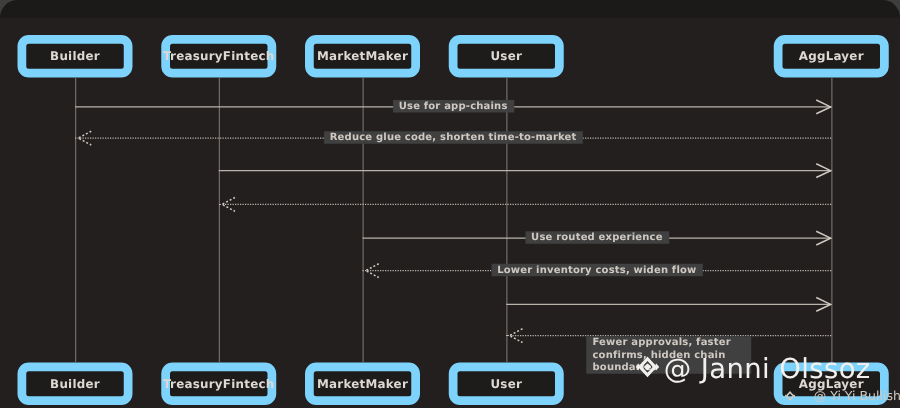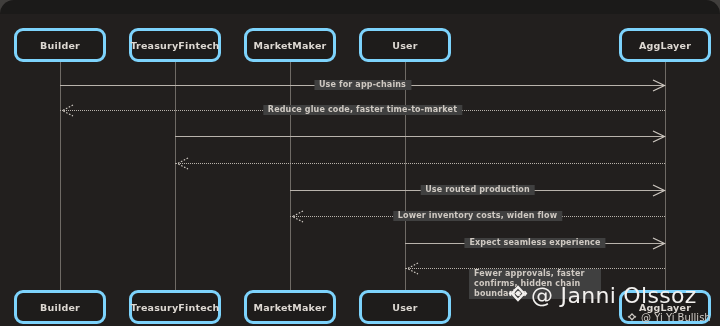--- a/index.html
+++ b/index.html
@@ -26,21 +26,21 @@
     background:#1b1a19;border-radius:14px 14px 0 0;z-index:1;
   }
   #card-inner{
     position:absolute;left:0;top:14px;width:720px;height:312px;
     background:#221f1e;z-index:2;
   }
   #diagram{position:absolute;left:0;top:0;width:720px;height:326px;z-index:3;}
 
   .pbox{
     position:absolute;box-sizing:border-box;
-    border:3px solid #7dd3fc;border-radius:9px;
+    border:7px solid #7dd3fc;border-radius:9px;
     background:#1e1c1b;
     display:flex;align-items:center;justify-content:center;
     color:#ddd8d2;font-weight:bold;letter-spacing:.2px;
     font-size:9.5px;white-space:nowrap;
   }
   .lifeline{
     position:absolute;width:1px;background:#6f6a65;z-index:3;
   }
   .msg{position:absolute;height:1px;z-index:4;}
   .msg.solid{background:#b9b3ac;}
@@ -60,21 +60,21 @@
   .ahead{position:absolute;z-index:7;}
   .ahead svg{display:block;}
 
   #watermark{
     position:absolute;left:505px;top:283px;z-index:9;
     display:flex;align-items:flex-start;gap:0;
     color:#f2f0ee;font-size:22px;letter-spacing:.3px;
   }
   #wm-sub{
     position:absolute;left:626px;top:312px;z-index:9;
-    color:#cfcac4;font-size:10px;display:flex;align-items:center;gap:3px;
+    color:#cfcac4;font-size:10px;display:flex;align-items:center;gap:13px;
     white-space:nowrap;
   }
   .diamond-icon{display:block;}
 </style>
 </head>
 <body>
 
 <div id="edge-left"></div>
 <div id="edge-right"></div>
 <div id="top-strip"></div>
@@ -123,54 +123,53 @@
         <path d="M1 1 L12.5 6.5 L1 12" fill="none" stroke="#cfc9c2" stroke-width="1.2"></path>
       </svg>
     </div>
     <div class="mlabel" style="left: 362.5px; top: 85px;">Use for app-chains</div>
     <div class="msg dotted" style="left: 60px; top: 110px; width: 605px;"></div>
     <div class="ahead" style="left: 61px; top: 104px;">
       <svg width="14" height="13" viewBox="0 0 14 13">
         <path d="M12 1 L1.5 6.5 L12 12" fill="none" stroke="#cfc9c2" stroke-width="1.2" stroke-dasharray="1.6 1.6"></path>
       </svg>
     </div>
-    <div class="mlabel" style="left: 362.5px; top: 110px;">Reduce glue code, faster time-to-market</div>
+    <div class="mlabel" style="left: 362.5px; top: 110px;">Reduce glue code, shorten time-to-market</div>
     <div class="msg solid" style="left: 175px; top: 136px; width: 490px;"></div>
     <div class="ahead" style="left: 652px; top: 130px;">
       <svg width="14" height="13" viewBox="0 0 14 13">
         <path d="M1 1 L12.5 6.5 L1 12" fill="none" stroke="#cfc9c2" stroke-width="1.2"></path>
       </svg>
     </div>
     <div class="msg dotted" style="left: 175px; top: 163px; width: 490px;"></div>
     <div class="ahead" style="left: 176px; top: 157px;">
       <svg width="14" height="13" viewBox="0 0 14 13">
         <path d="M12 1 L1.5 6.5 L12 12" fill="none" stroke="#cfc9c2" stroke-width="1.2" stroke-dasharray="1.6 1.6"></path>
       </svg>
     </div>
     <div class="msg solid" style="left: 290px; top: 190px; width: 375px;"></div>
     <div class="ahead" style="left: 652px; top: 184px;">
       <svg width="14" height="13" viewBox="0 0 14 13">
         <path d="M1 1 L12.5 6.5 L1 12" fill="none" stroke="#cfc9c2" stroke-width="1.2"></path>
       </svg>
     </div>
-    <div class="mlabel" style="left: 477.5px; top: 190px;">Use routed production</div>
+    <div class="mlabel" style="left: 477.5px; top: 190px;">Use routed experience</div>
     <div class="msg dotted" style="left: 290px; top: 216px; width: 375px;"></div>
     <div class="ahead" style="left: 291px; top: 210px;">
       <svg width="14" height="13" viewBox="0 0 14 13">
         <path d="M12 1 L1.5 6.5 L12 12" fill="none" stroke="#cfc9c2" stroke-width="1.2" stroke-dasharray="1.6 1.6"></path>
       </svg>
     </div>
     <div class="mlabel" style="left: 477.5px; top: 216px;">Lower inventory costs, widen flow</div>
     <div class="msg solid" style="left: 405px; top: 243px; width: 260px;"></div>
     <div class="ahead" style="left: 652px; top: 237px;">
       <svg width="14" height="13" viewBox="0 0 14 13">
         <path d="M1 1 L12.5 6.5 L1 12" fill="none" stroke="#cfc9c2" stroke-width="1.2"></path>
       </svg>
     </div>
-    <div class="mlabel" style="left: 535px; top: 243px;">Expect seamless experience</div>
     <div class="msg dotted" style="left: 405px; top: 268px; width: 260px;"></div>
     <div class="ahead" style="left: 406px; top: 262px;">
       <svg width="14" height="13" viewBox="0 0 14 13">
         <path d="M12 1 L1.5 6.5 L12 12" fill="none" stroke="#cfc9c2" stroke-width="1.2" stroke-dasharray="1.6 1.6"></path>
       </svg>
     </div>
     <div class="mlabel wrap" style="left: 535px; top: 284px;">Fewer approvals, faster confirms, hidden chain boundaries</div>
   </div>
 
 <div id="watermark">

